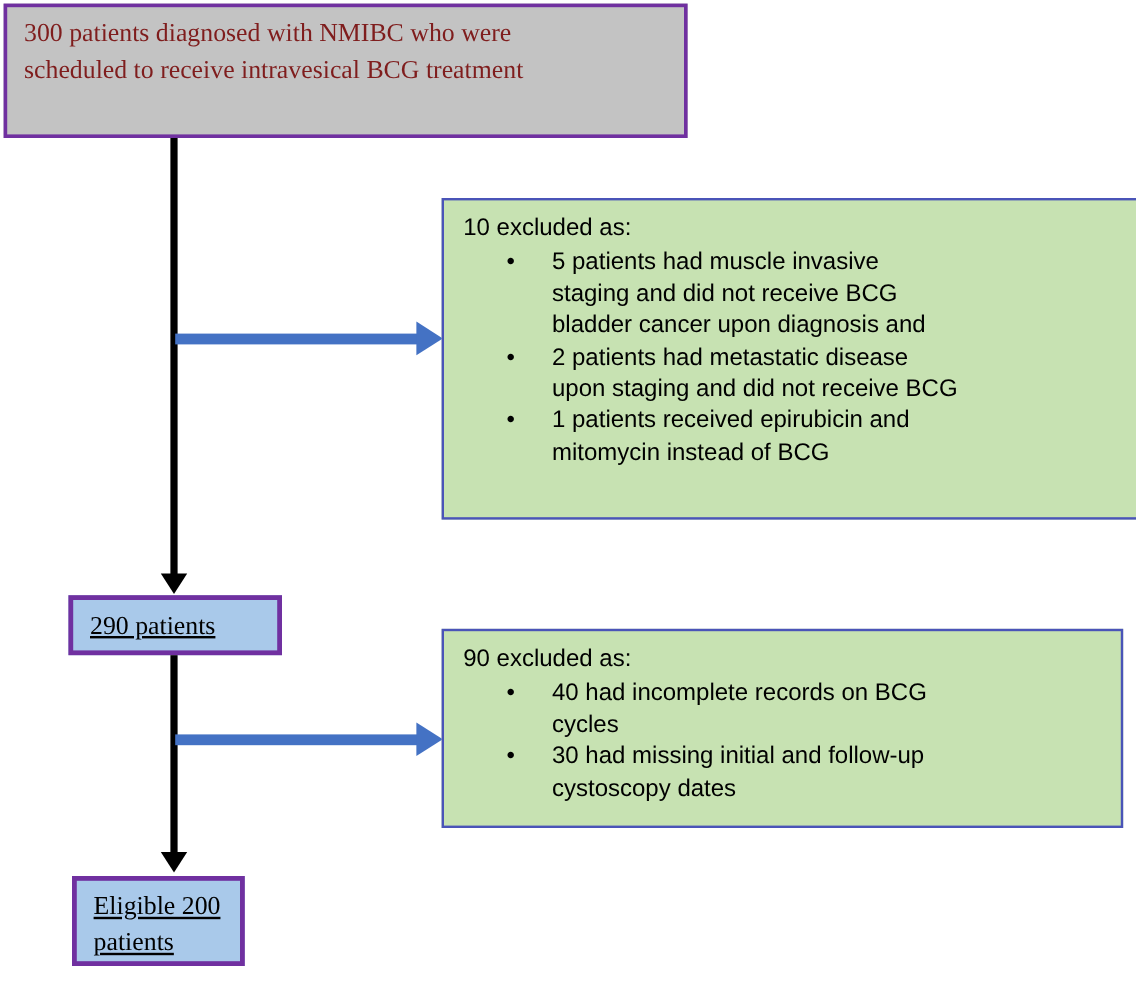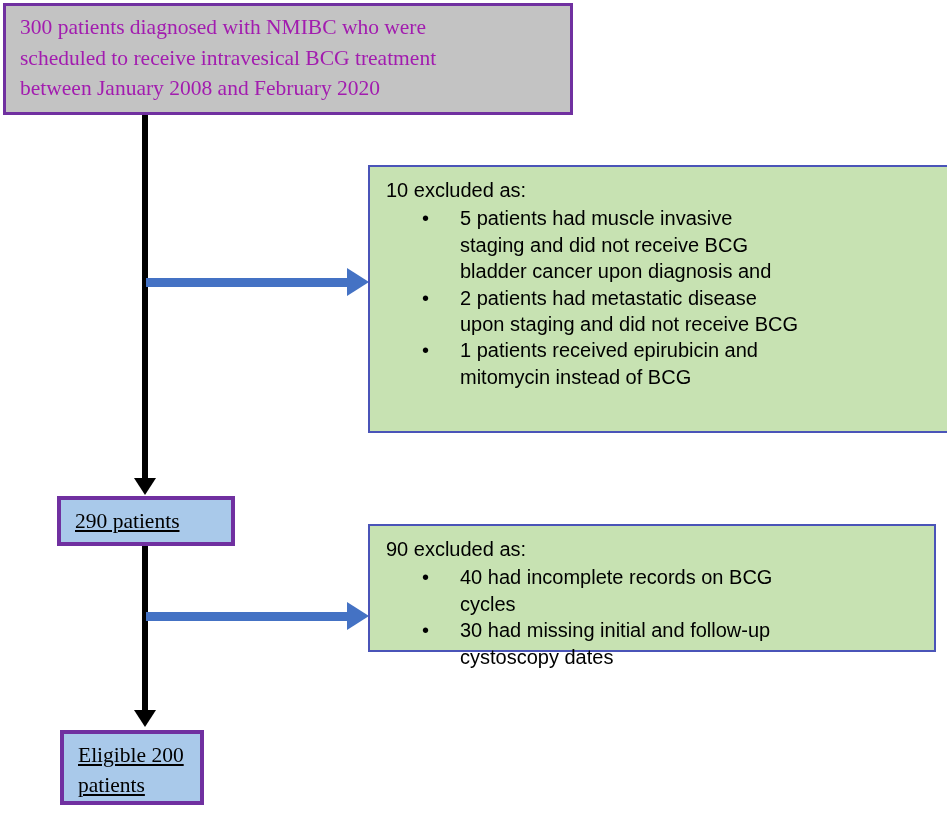--- a/index.html
+++ b/index.html
@@ -20,21 +20,21 @@
     position: absolute;
     box-sizing: border-box;
   }
 
   .box-gray {
     background: #c3c3c3;
     border: 3px solid #7030a0;
     font-family: "Liberation Serif", "DejaVu Serif", serif;
     font-size: 21.5px;
     line-height: 1.42;
-    color: #a21caf;
+    color: #7f1d1d;
     padding: 6px 10px 4px 14px;
   }
 
   .box-blue {
     background: #a9c9ea;
     border: 4px solid #7030a0;
     font-family: "Liberation Serif", "DejaVu Serif", serif;
     font-size: 21.5px;
     line-height: 1.40;
     color: #000000;
@@ -104,21 +104,20 @@
   }
 </style>
 </head>
 <body>
 
 <div id="canvas">
 
   <div class="box box-gray" style="left:3px; top:3px; width:570px; height:112px;">
     <div>300 patients diagnosed with NMIBC who were</div>
     <div>scheduled to receive intravesical BCG treatment</div>
-    <div>between January 2008 and February 2020</div>
   </div>
 
   <div class="vline" style="left:142px; top:115px; height:366px;"></div>
   <div class="vhead" style="left:134px; top:478px;"></div>
 
   <div class="hline" style="left:146px; top:278px; width:205px;"></div>
   <div class="hhead" style="left:347px; top:268px;"></div>
 
   <div class="box box-green" style="left:368px; top:165px; width:616px; height:268px;">
     <p class="excl-head">10 excluded as:</p>
@@ -145,21 +144,21 @@
   <div class="box box-blue" style="left:57px; top:496px; width:178px; height:50px;">
     <div>290 patients</div>
   </div>
 
   <div class="vline" style="left:142px; top:546px; height:166px;"></div>
   <div class="vhead" style="left:134px; top:710px;"></div>
 
   <div class="hline" style="left:146px; top:612px; width:205px;"></div>
   <div class="hhead" style="left:347px; top:602px;"></div>
 
-  <div class="box box-green" style="left:368px; top:524px; width:568px; height:128px;">
+  <div class="box box-green" style="left:368px; top:524px; width:568px; height:166px;">
     <p class="excl-head">90 excluded as:</p>
     <ul class="excl-list">
       <li>
         <span class="bullet">•</span>
         <div>40 had incomplete records on BCG</div>
         <div>cycles</div>
       </li>
       <li>
         <span class="bullet">•</span>
         <div>30 had missing initial and follow-up</div>

